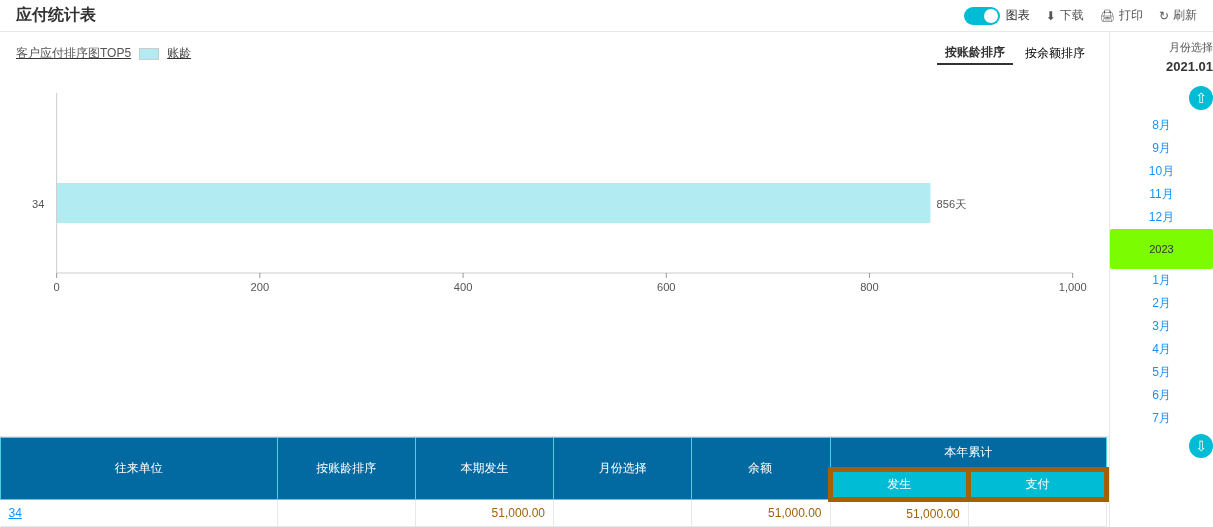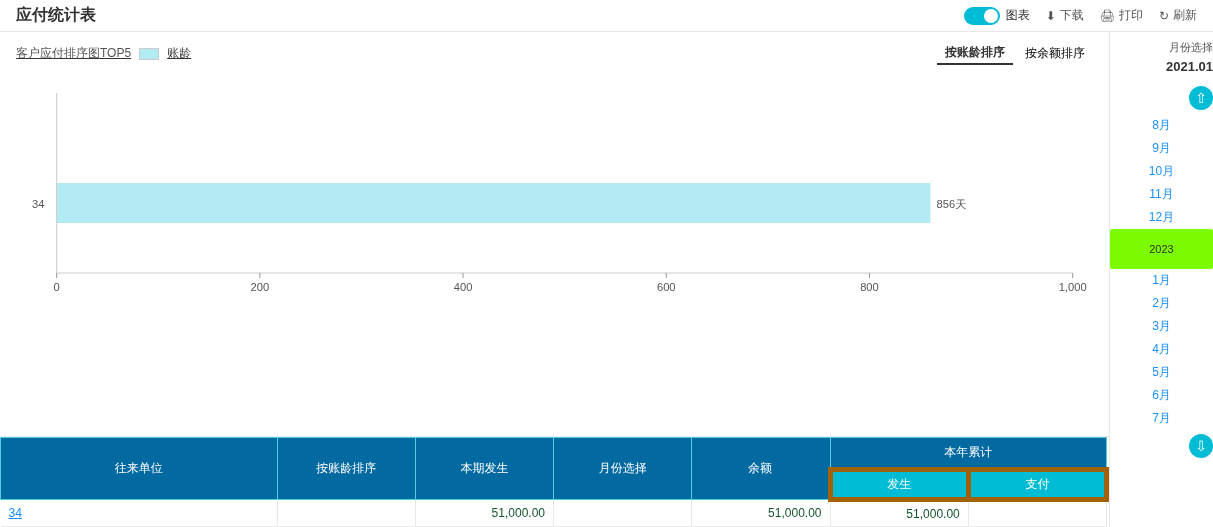--- a/index.html
+++ b/index.html
@@ -37,21 +37,21 @@
     .bar-chart-wrap { position: relative; width: 100%; height: 260px; }
     .bar-chart-svg { width: 100%; height: 100%; }
 
     
     .table-area { background: #fff; border-top: 1px solid #e8e8e8; }
     .data-table { width: 100%; border-collapse: collapse; }
     .data-table thead tr.header-row1 th { background: #0369a1; color: #fff; text-align: center; padding: 6px 8px; font-size: 12px; font-weight: normal; border: 1px solid #4dd0e1; }
     .data-table thead tr.header-row2 th { background: #00bcd4; color: #fff; text-align: center; padding: 4px 8px; font-size: 12px; font-weight: normal; border: 5px solid #a16207; }
     .data-table tbody tr td { text-align: right; padding: 5px 8px; font-size: 12px; border-bottom: 1px solid #e8e8e8; border-right: 1px solid #e8e8e8; }
     .data-table tbody tr td:first-child { text-align: left; color: #1890ff; text-decoration: underline; cursor: pointer; }
-    .data-table tbody tr td.amount { color: #14532d; }
+    .data-table tbody tr td.amount { color: #a16207; }
     .col-unit { width: 200px; }
     .col-opening { width: 100px; }
     .col-current-occur { width: 100px; }
     .col-current-pay { width: 100px; }
     .col-balance { width: 100px; margin-left: 36px; }
     .col-year-occur { width: 100px; }
     .col-year-pay { width: 100px; }
 
     
     .right-sidebar { width: 104px; background: #fff; border-left: 1px solid #e8e8e8; display: flex; flex-direction: column; align-items: flex-end; padding: 8px 0; overflow-y: auto; }

